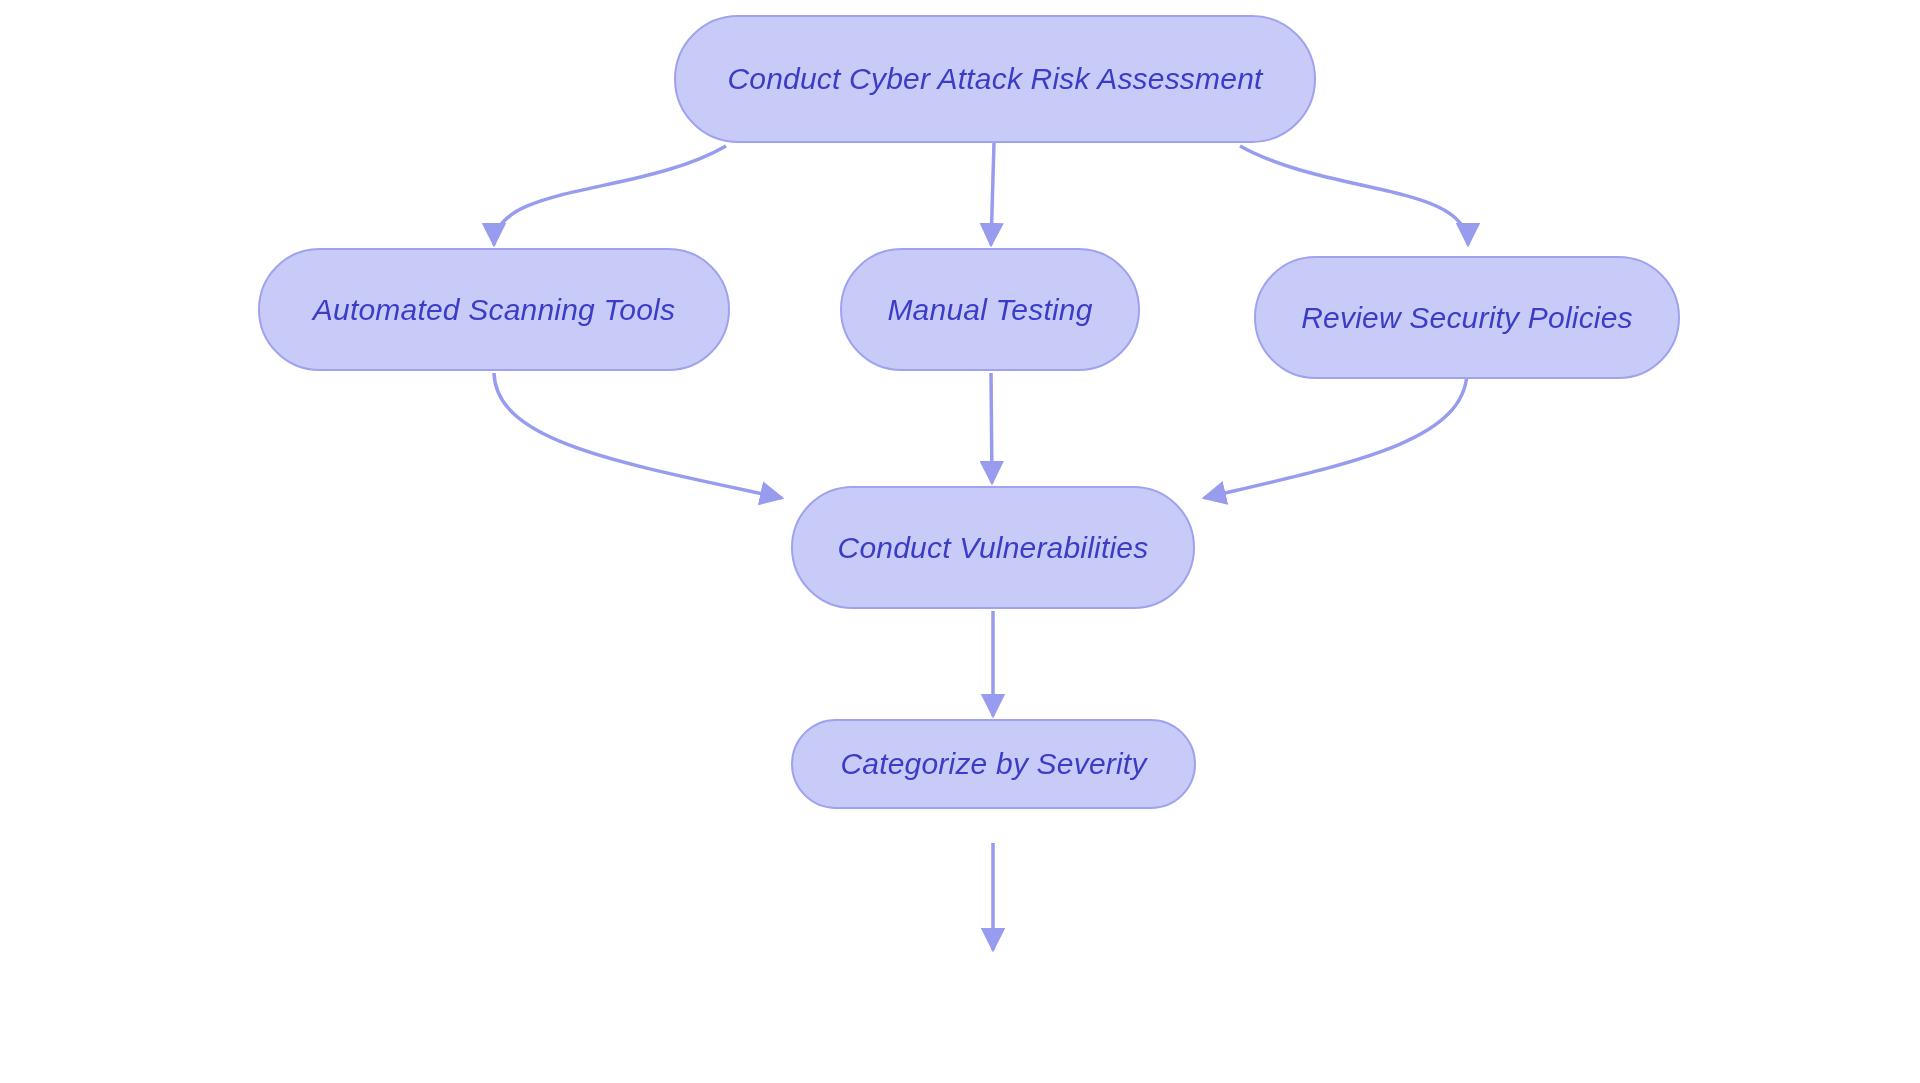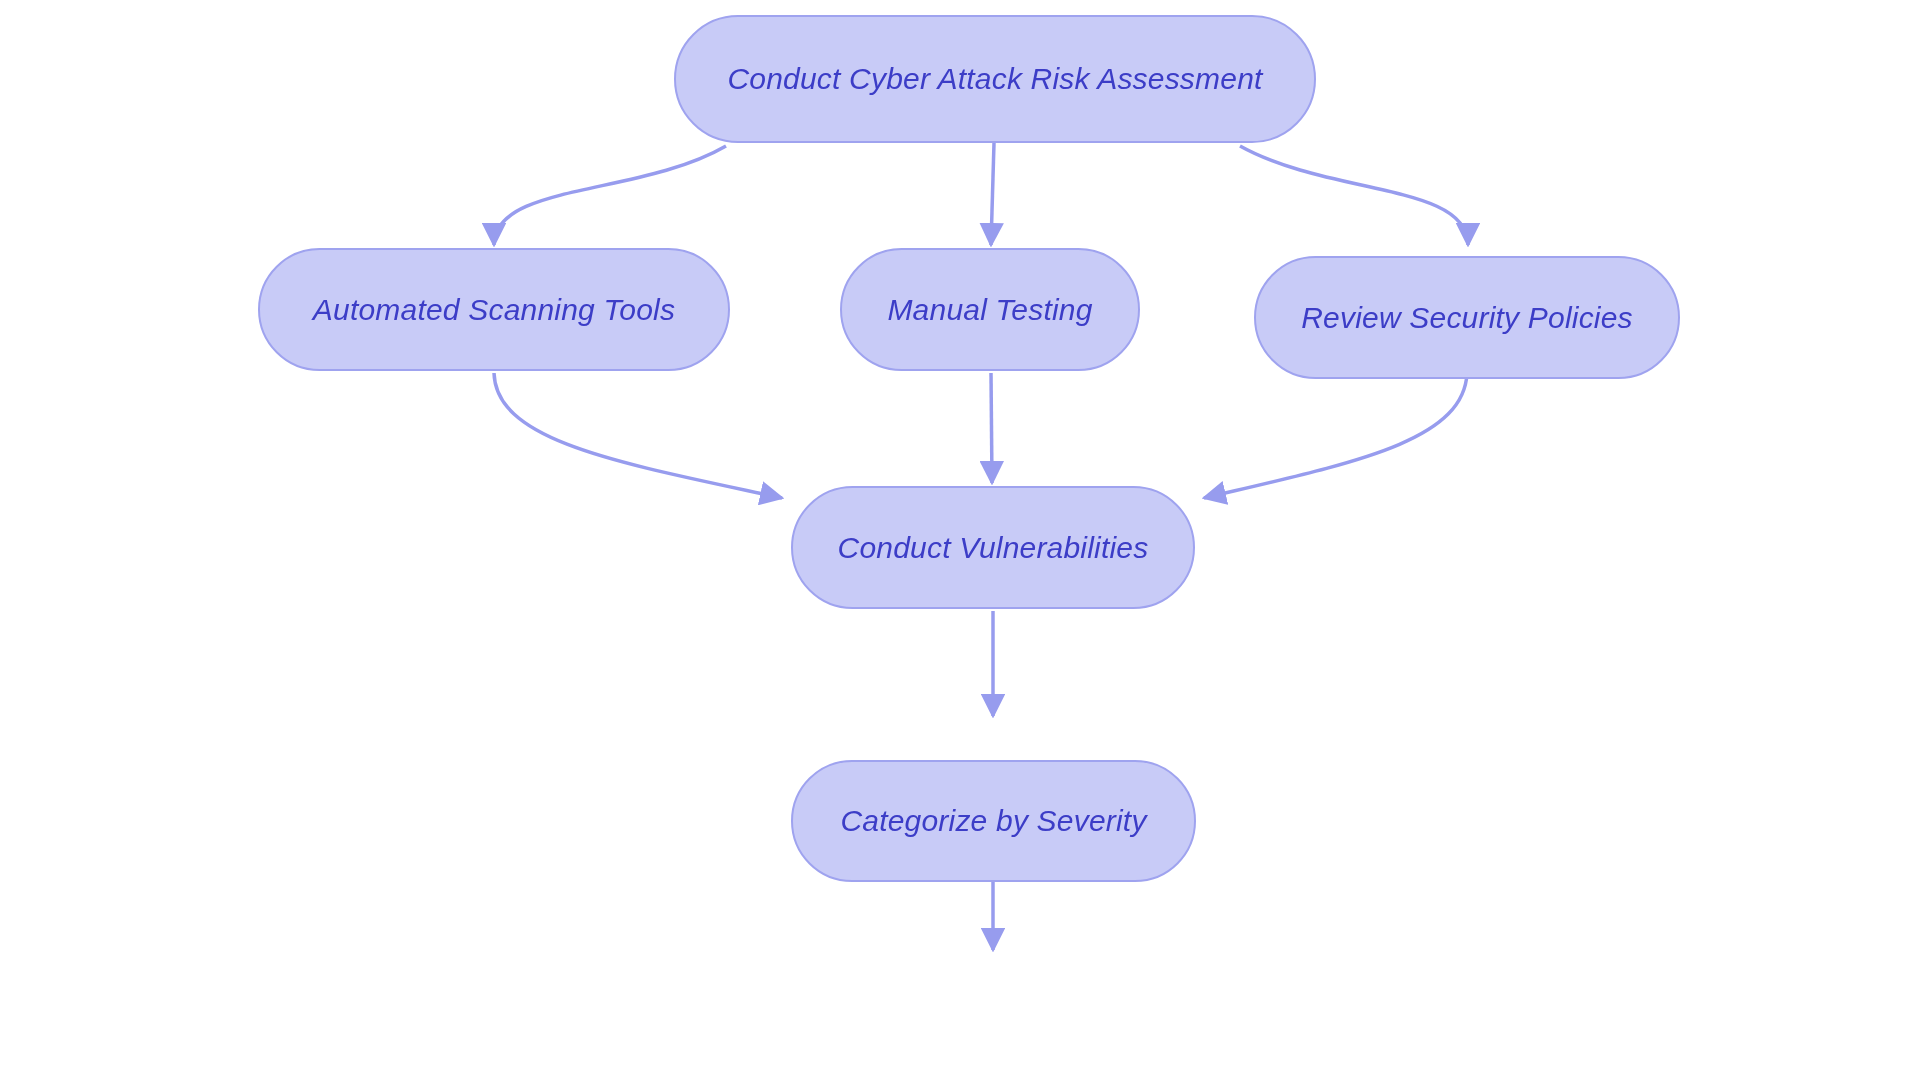--- a/index.html
+++ b/index.html
@@ -50,21 +50,21 @@
     font-size: 30px;
     letter-spacing: 0.2px;
     text-align: center;
     white-space: nowrap;
   }
   .node-conduct     { left: 674px;  top: 15px;  width: 642px; height: 128px; }
   .node-automated   { left: 258px;  top: 248px; width: 472px; height: 123px; justify-content: center; }
   .node-manual      { left: 840px;  top: 248px; width: 300px; height: 123px; text-align: right; }
   .node-review      { left: 1254px; top: 248px; width: 426px; height: 123px; margin-top: 8px; }
   .node-identify    { left: 791px;  top: 486px; width: 404px; height: 123px; }
-  .node-categorize  { left: 791px;  top: 760px; width: 405px; height: 122px; }
+  .node-categorize  { left: 791px;  top: 719px; width: 405px; height: 90px; }
   .node-prioritize  { left: 745px;  top: 953px; width: 497px; height: 123px; }
 </style>
 </head>
 <body>
 
 <div class="canvas">
 
   <svg class="edges-layer" viewBox="0 0 1920 1083" xmlns="http://www.w3.org/2000/svg">
     <defs>
       <marker id="arrow" viewBox="0 0 10 10" refX="9" refY="5" markerWidth="7" markerHeight="7" orient="auto" markerUnits="strokeWidth">

